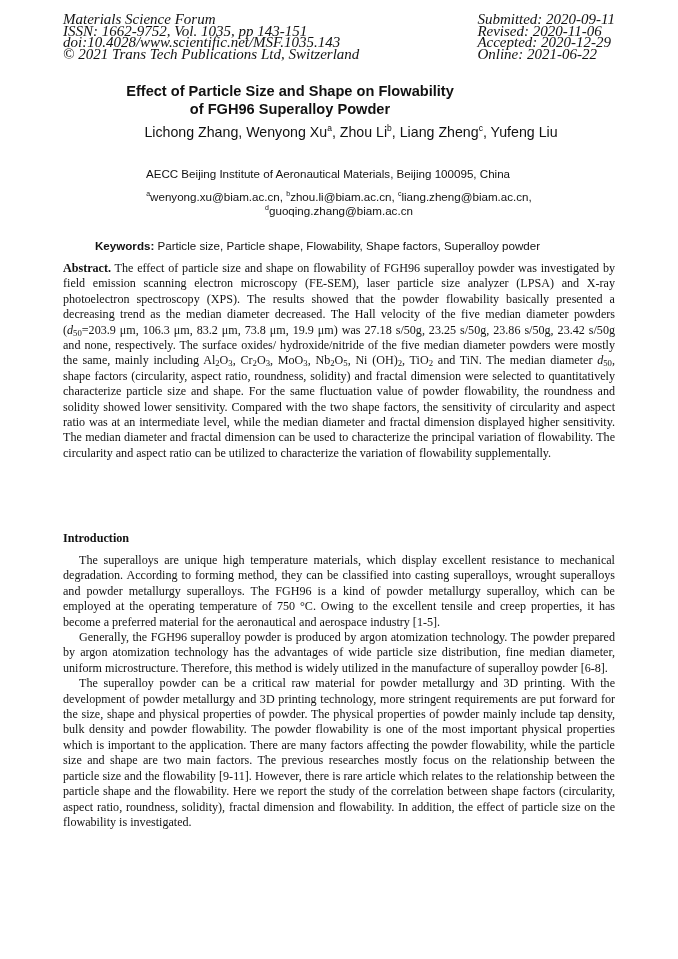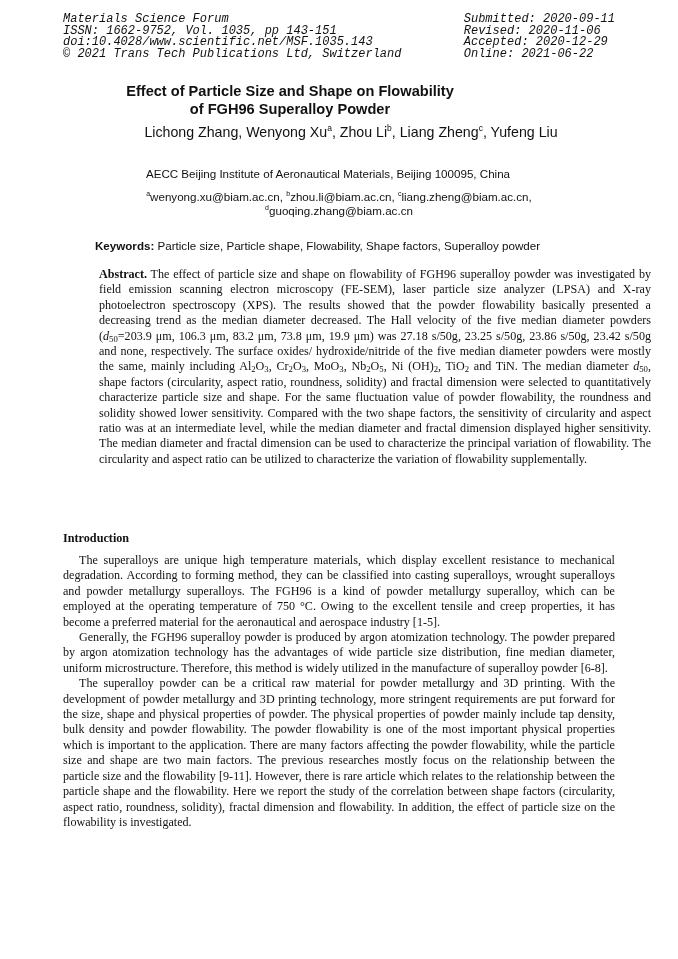--- a/index.html
+++ b/index.html
@@ -1,30 +1,30 @@
 <!DOCTYPE html>
 <html><head>
 <meta charset="utf-8">
 <style>
   html, body { margin: 0; padding: 0; background: #ffffff; }
   body { width: 678px; height: 959px; position: relative; overflow: hidden; color: #111; }
   .page { position: absolute; left: 0; top: 0; width: 678px; height: 959px; }
-  .hdr { position: absolute; top: 14px; font-family: Liberation Mono, monospace; font-style: italic; font-size: 12px; line-height: 11.6px; color: #111; }
+  .hdr { position: absolute; top: 14px; font-family: Liberation Serif, serif; font-style: italic; font-size: 15px; line-height: 11.6px; color: #111; }
   .hdr-left { left: 63px; }
   .hdr-right { right: 63px; text-align: left; }
   .hdr div { white-space: nowrap; }
   .title { position: absolute; left: 0; width: 580px; top: 82px; text-align: center; font-family: "Liberation Sans", sans-serif; font-weight: bold; font-size: 14.6px; line-height: 18px; }
   .authors { position: absolute; left: 0; width: 678px; top: 123px; text-align: center; font-family: "Liberation Sans", sans-serif; font-size: 14.2px; line-height: 18.4px; padding-left: 12px; }
   .authors sup, .emails sup { font-size: 0.6em; vertical-align: super; line-height: 0; }
   .affil { position: absolute; left: 0; width: 656px; top: 167px; text-align: center; font-family: "Liberation Sans", sans-serif; font-size: 11.6px; line-height: 14px; }
   .emails { position: absolute; left: 0; width: 678px; top: 190px; text-align: center; font-family: "Liberation Sans", sans-serif; font-size: 11.6px; line-height: 14.4px; }
   .keywords { position: absolute; left: 63px; top: 239px; width: 560px; font-family: "Liberation Sans", sans-serif; font-size: 11.6px; line-height: 14px; margin-left: 32px; }
   .keywords b { font-weight: bold; }
   .body-text { font-family: "Liberation Serif", serif; font-size: 12.1px; line-height: 15.4px; text-align: justify; }
-  .abstract { position: absolute; left: 63px; top: 267px; width: 552px; margin-left: 36px; }
+  .abstract { position: absolute; left: 63px; top: 261px; width: 552px; }
   .abstract .lead { font-weight: bold; }
   .sub { font-size: 0.72em; vertical-align: -0.2em; line-height: 0; }
   .intro-head { position: absolute; left: 63px; top: 531px; font-family: "Liberation Serif", serif; font-weight: bold; font-size: 12.2px; }
   .intro { position: absolute; left: 63px; top: 553px; width: 552px; }
   .intro p { margin: 0; text-indent: 16px; }
 </style>
 </head>
 <body>
 
 <div class="page">

